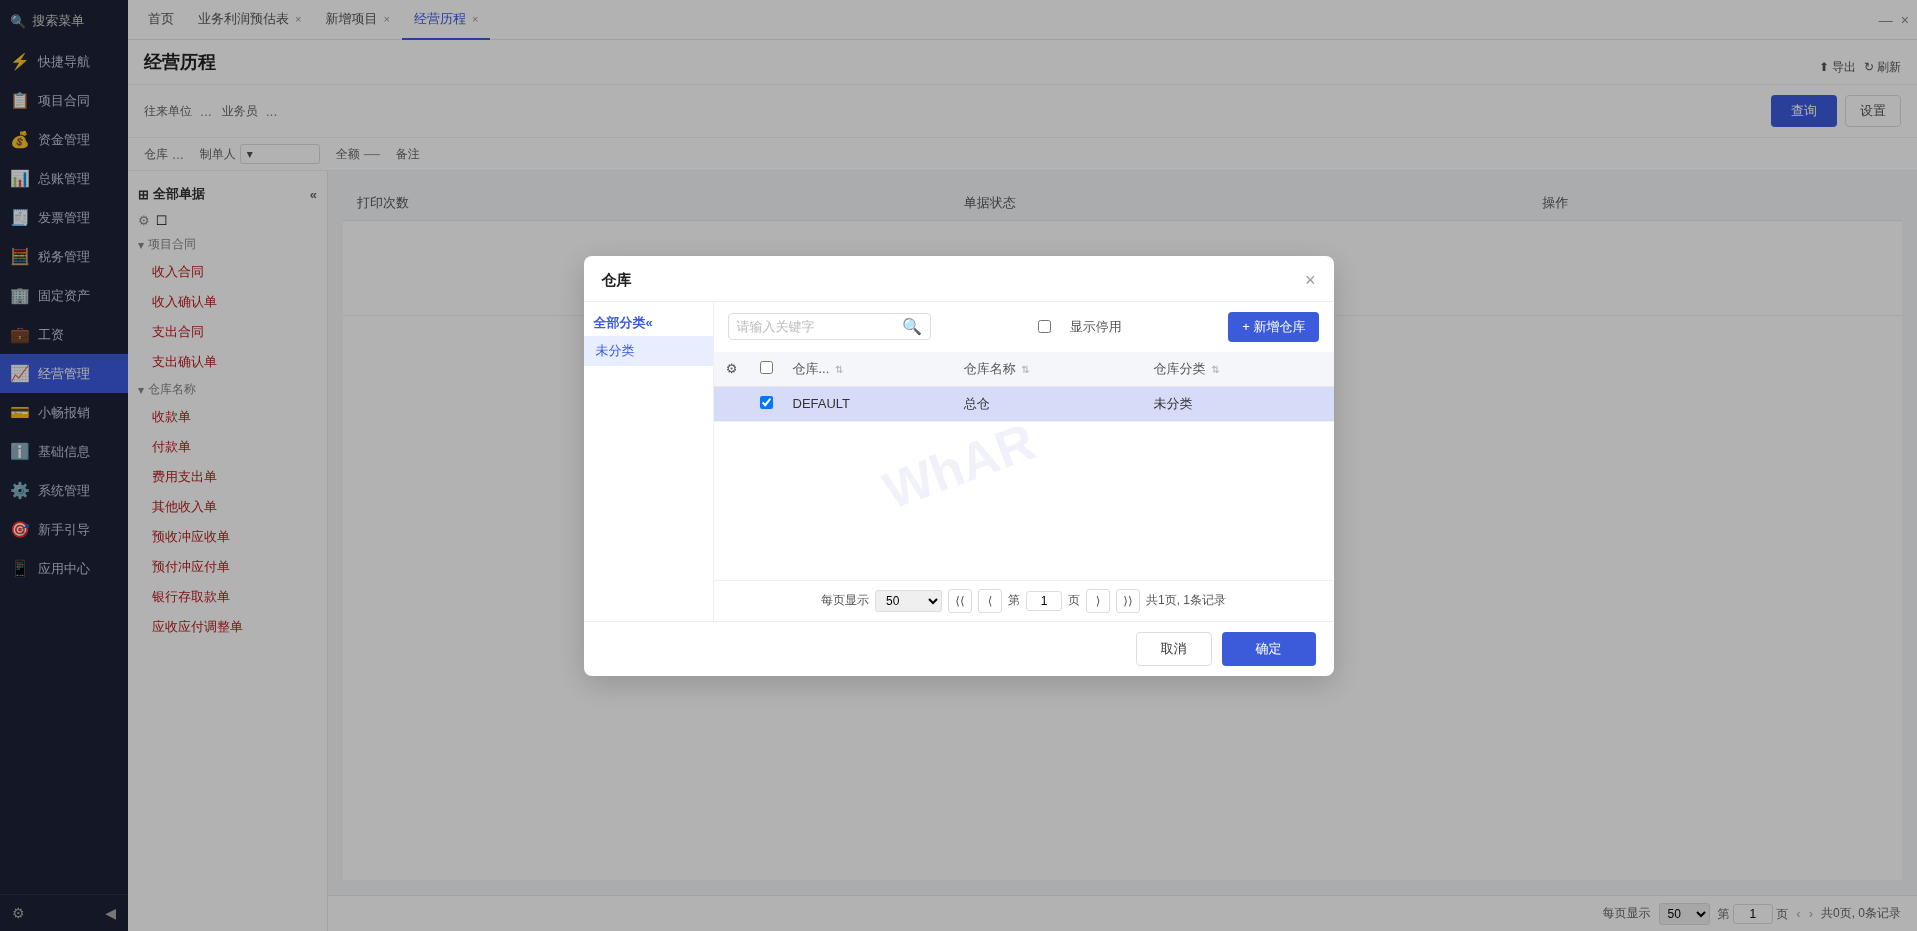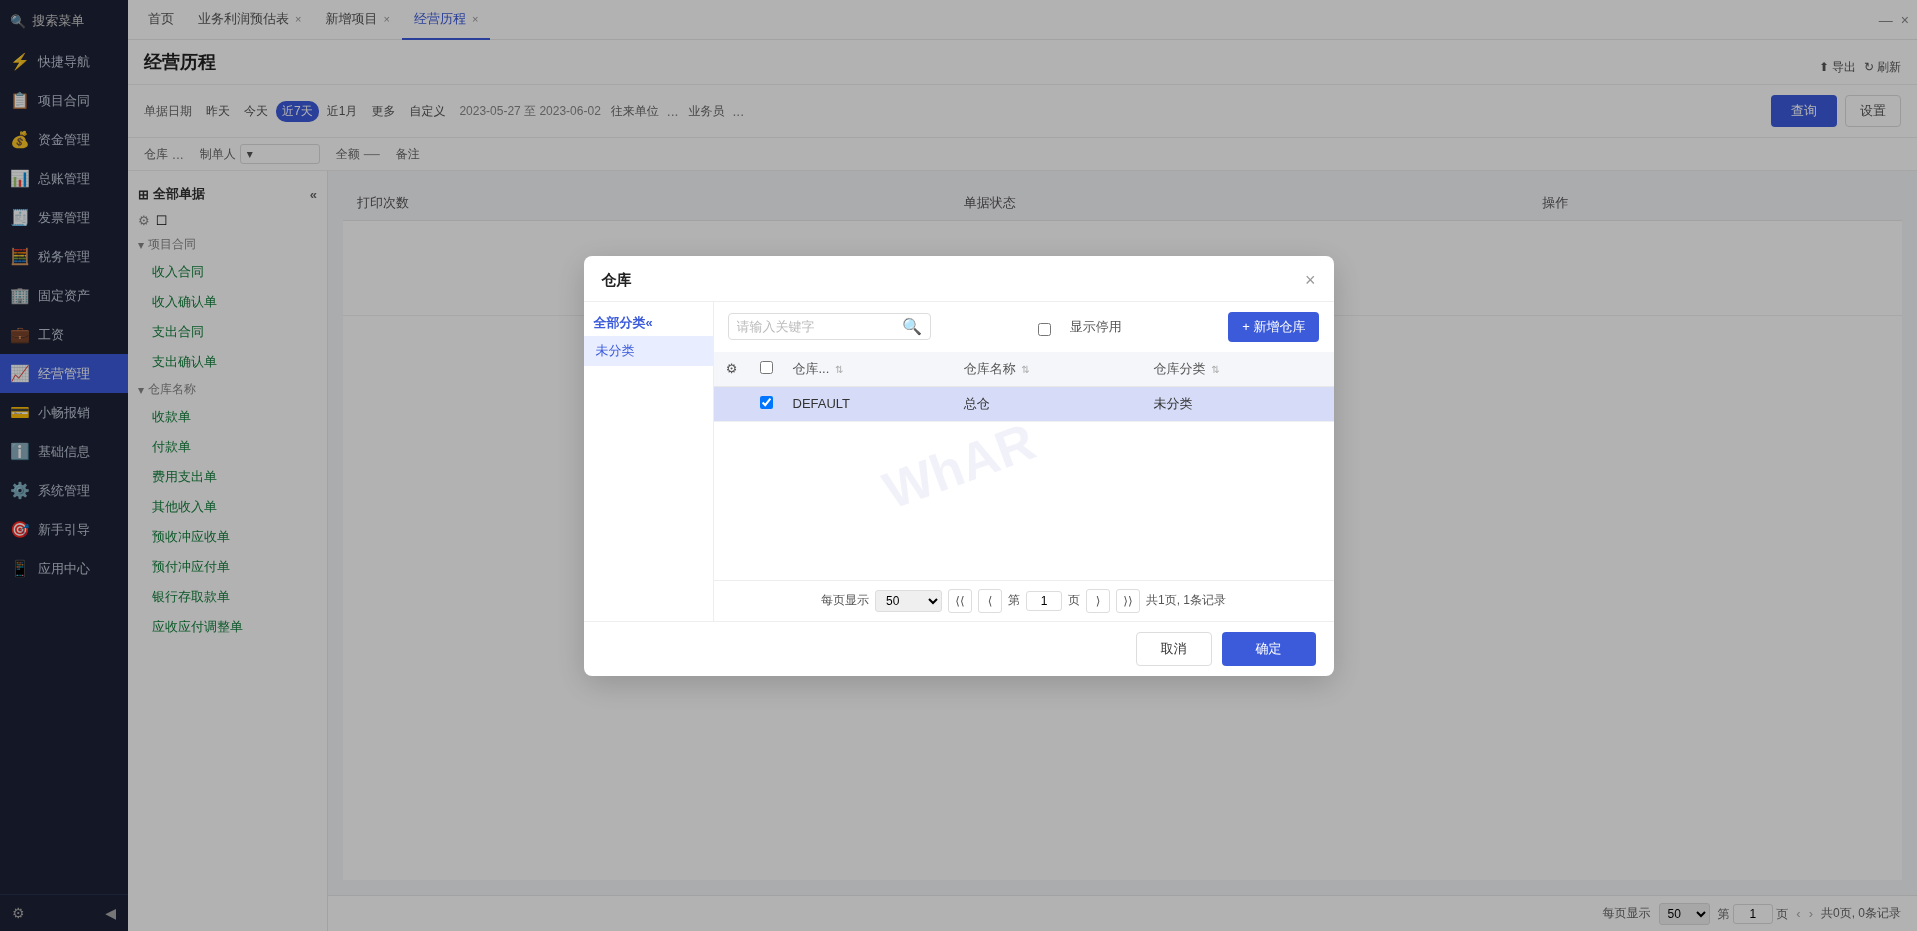--- a/index.html
+++ b/index.html
@@ -192,21 +192,21 @@
       justify-content: space-between;
       padding: 6px 10px;
       font-size: 13px;
       font-weight: bold;
       color: #333;
       cursor: pointer;
     }
     .left-panel-item {
       padding: 6px 16px;
       font-size: 13px;
-      color: #15803d;
+      color: #b91c1c;
       cursor: pointer;
     }
     .left-panel-group {
       font-size: 12px;
       color: #888;
       padding: 4px 10px;
       display: flex;
       align-items: center;
       gap: 4px;
       cursor: pointer;
@@ -344,21 +344,21 @@
     .dialog-search-input {
       border: none;
       outline: none;
       font-size: 13px;
       width: 160px;
       color: #333;
     }
     .dialog-search-input::placeholder { color: #bbb; }
     .dialog-checkbox-label {
       display: flex;
-      align-items: flex-end;
+      align-items: center;
       gap: 19px;
       font-size: 13px;
       color: #555;
       cursor: pointer;
     }
     .btn-add-warehouse {
       background: #3b5bdb;
       color: #fff;
       border: none;
       border-radius: 4px;
@@ -589,32 +589,20 @@
         <span>导出</span>
       </span>
       <span class="btn-refresh">
         <span>↻</span>
         <span>刷新</span>
       </span>
     </div>
   </div>
 
   <div class="filter-area">
-    <div class="filter-row">
-      <span class="filter-label">单据日期</span>
-      <div class="date-btns">
-        <button class="date-btn">昨天</button>
-        <button class="date-btn">今天</button>
-        <button class="date-btn active">近7天</button>
-        <button class="date-btn">近1月</button>
-        <button class="date-btn">更多</button>
-        <button class="date-btn">自定义</button>
-      </div>
-      <span class="date-range">2023-05-27 至 2023-06-02</span>
-    </div>
     <div class="filter-row">
       <span class="filter-label">往来单位</span>
       <span class="filter-dots">...</span>
     </div>
     <div class="filter-row">
       <span class="filter-label">业务员</span>
       <span class="filter-dots">...</span>
     </div>
     <div style="margin-left: auto; display: flex; gap: 8px;">
       <button class="btn-query">查询</button>

